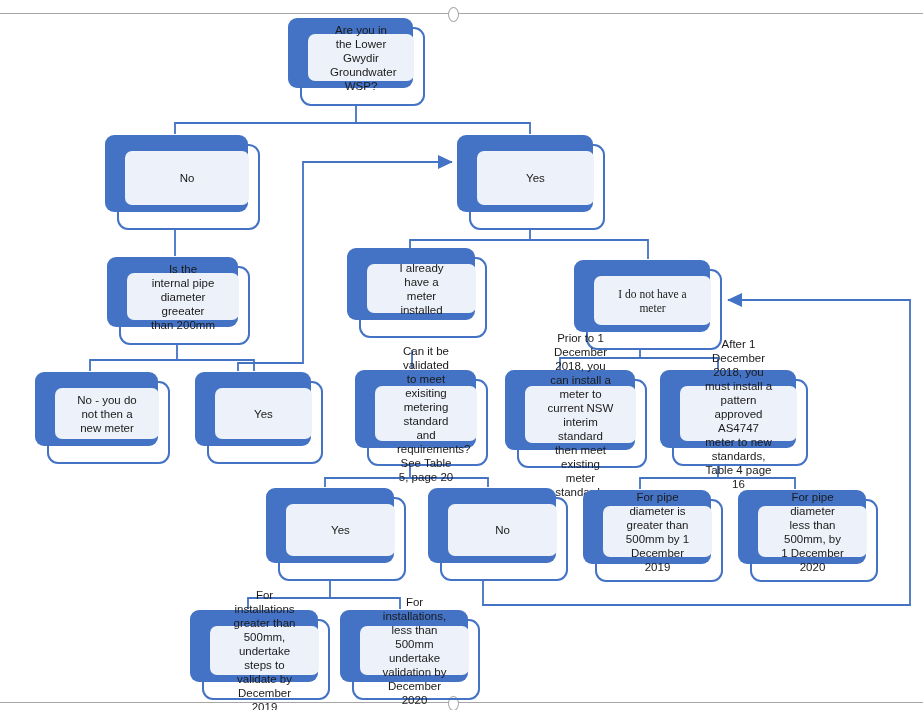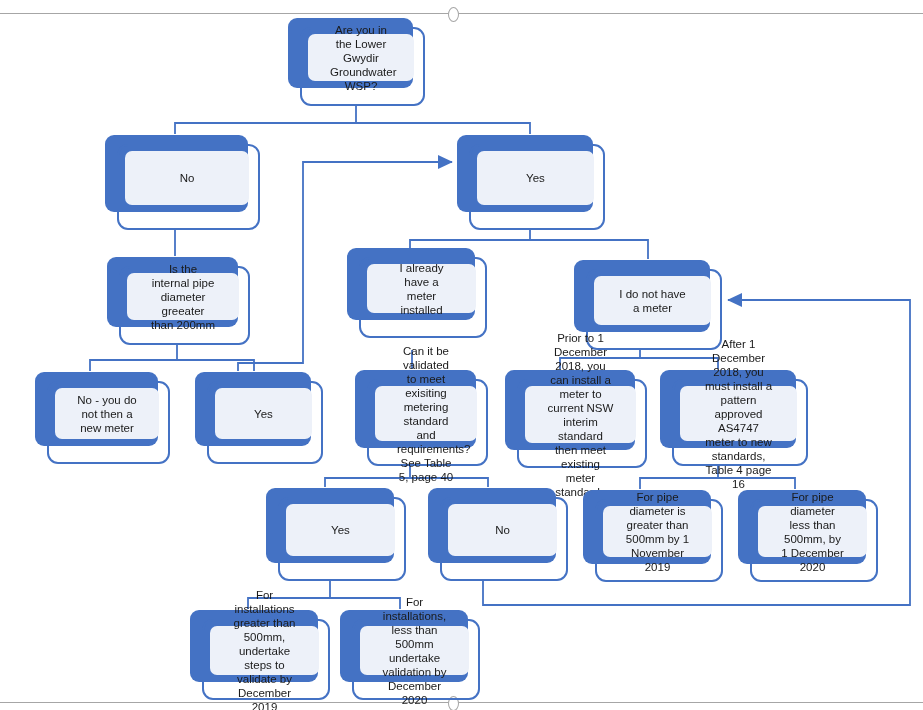--- a/index.html
+++ b/index.html
@@ -169,21 +169,21 @@
           <div class="label">Is the internal pipe diameter greeater than 200mm</div>
         </div>
       </div>
       <div class="node" style="left: 347px; top: 248px; width: 140px; height: 90px;">
         <div class="shadow"></div>
         <div class="card"></div>
         <div class="panel">
           <div class="label">I already have a meter installed</div>
         </div>
       </div>
-      <div class="node" style="left: 574px; top: 260px; width: 148px; height: 90px;">
+      <div class="node" style="left: 574px; top: 260px; width: 148px; height: 90px; font-family: Liberation Serif, serif;">
         <div class="shadow"></div>
         <div class="card"></div>
         <div class="panel">
           <div class="label">I do not have a meter</div>
         </div>
       </div>
       <div class="node" style="left: 35px; top: 372px; width: 135px; height: 92px;">
         <div class="shadow"></div>
         <div class="card"></div>
         <div class="panel">
@@ -194,21 +194,21 @@
         <div class="shadow"></div>
         <div class="card"></div>
         <div class="panel">
           <div class="label">Yes</div>
         </div>
       </div>
       <div class="node" style="left: 355px; top: 370px; width: 133px; height: 96px;">
         <div class="shadow"></div>
         <div class="card"></div>
         <div class="panel">
-          <div class="label">Can it be validated to meet exisiting metering standard and requirements? See Table 5, page 40</div>
+          <div class="label">Can it be validated to meet exisiting metering standard and requirements? See Table 5, page 20</div>
         </div>
       </div>
       <div class="node" style="left: 505px; top: 370px; width: 142px; height: 98px;">
         <div class="shadow"></div>
         <div class="card"></div>
         <div class="panel">
           <div class="label">Prior to 1 December 2018, you can install a meter to current NSW interim standard then meet existing meter standards</div>
         </div>
       </div>
       <div class="node" style="left: 660px; top: 370px; width: 148px; height: 96px;">
@@ -229,21 +229,21 @@
         <div class="shadow"></div>
         <div class="card"></div>
         <div class="panel">
           <div class="label">No</div>
         </div>
       </div>
       <div class="node" style="left: 583px; top: 490px; width: 140px; height: 92px;">
         <div class="shadow"></div>
         <div class="card"></div>
         <div class="panel">
-          <div class="label">For pipe diameter is greater than 500mm by 1 November 2019</div>
+          <div class="label">For pipe diameter is greater than 500mm by 1 December 2019</div>
         </div>
       </div>
       <div class="node" style="left: 738px; top: 490px; width: 140px; height: 92px;">
         <div class="shadow"></div>
         <div class="card"></div>
         <div class="panel">
           <div class="label">For pipe diameter less than 500mm, by 1 December 2020</div>
         </div>
       </div>
       <div class="node" style="left: 190px; top: 610px; width: 140px; height: 90px;">

